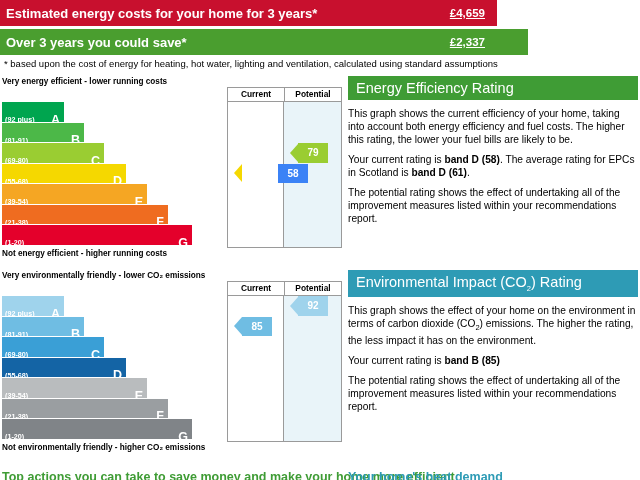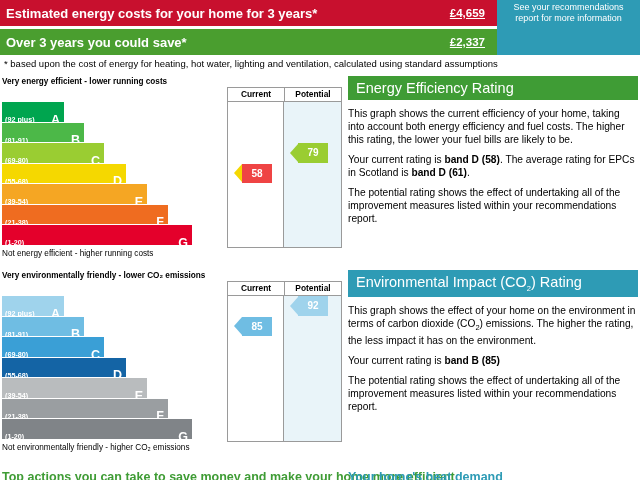--- a/index.html
+++ b/index.html
@@ -80,21 +80,21 @@
   #graph-eer { top: 76px; }
   #graph-eir { top: 270px; }
 
   .graph-caption-top, .graph-caption-bottom {
     font-size: 8.2px;
     color: #000000;
     height: 11px;
     line-height: 11px;
     font-weight: bold;
   }
-  .graph-caption-bottom { font-weight: normal; }
+  .graph-caption-bottom { font-weight: bold; }
 
   .graph-body {
     position: relative;
     height: 161px;
     width: 340px;
   }
   .col-headers {
     position: absolute;
     top: 0; left: 225px;
     width: 115px;
@@ -233,23 +233,20 @@
 
   <div class="cost-row red-bg" id="cost-row-1" style="width:497px;">
     <div class="label">Estimated energy costs for your home for 3 years*</div>
     <div class="value">£4,659</div>
   </div>
   <div class="cost-row green-bg" id="cost-row-2" style="width:528px;">
     <div class="label">Over 3 years you could save*</div>
     <div class="value">£2,337</div>
   </div>
 
-  <div id="recommend-panel">
-    <span>See your recommendations report for more information</span>
-  </div>
 
   <div id="footnote">* based upon the cost of energy for heating, hot water, lighting and ventilation, calculated using standard assumptions</div>
 
   <div class="graph-block" id="graph-eer">
     <div class="graph-caption-top">Very energy efficient - lower running costs</div>
     <div class="graph-body">
       <div class="col-headers">
         <div class="col-header">Current</div>
         <div class="col-header">Potential</div>
       </div>
@@ -296,21 +293,21 @@
         <div class="band">
           <div class="bar" style="width:190px;background:#e4002b;">
             <span class="range">(1-20)</span>
             <span class="letter">G</span>
           </div>
         </div>
       </div>
 
       <div class="pointer" style="left:232px; top:calc(15px + 3 * 20.5px);">
         <div class="tri" style="border-right:8px solid #f5d800;"></div>
-        <div class="body" style="background:#ef4444;">
+        <div class="body" style="background:#3b82f6;margin-left:36px;">
           <span>58</span>
         </div>
       </div>
 
       <div class="pointer" style="left:288px; top:calc(15px + 2 * 20.5px);">
         <div class="tri" style="border-right:8px solid #9acd32;"></div>
         <div class="body" style="background:#9acd32;">
           <span>79</span>
         </div>
       </div>

